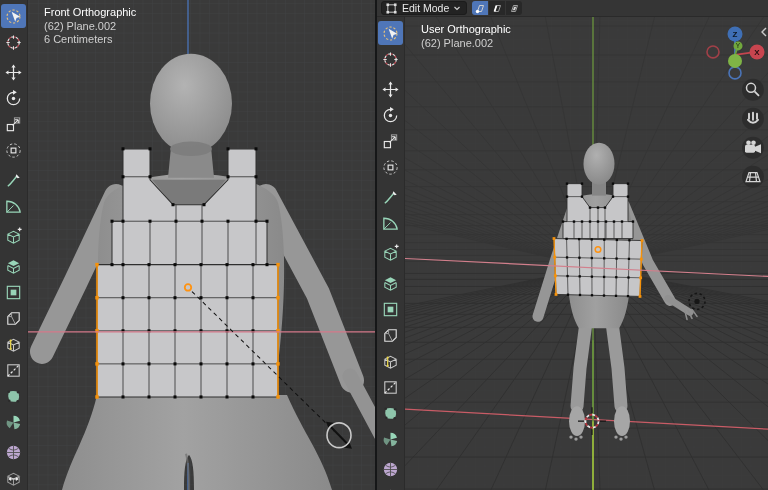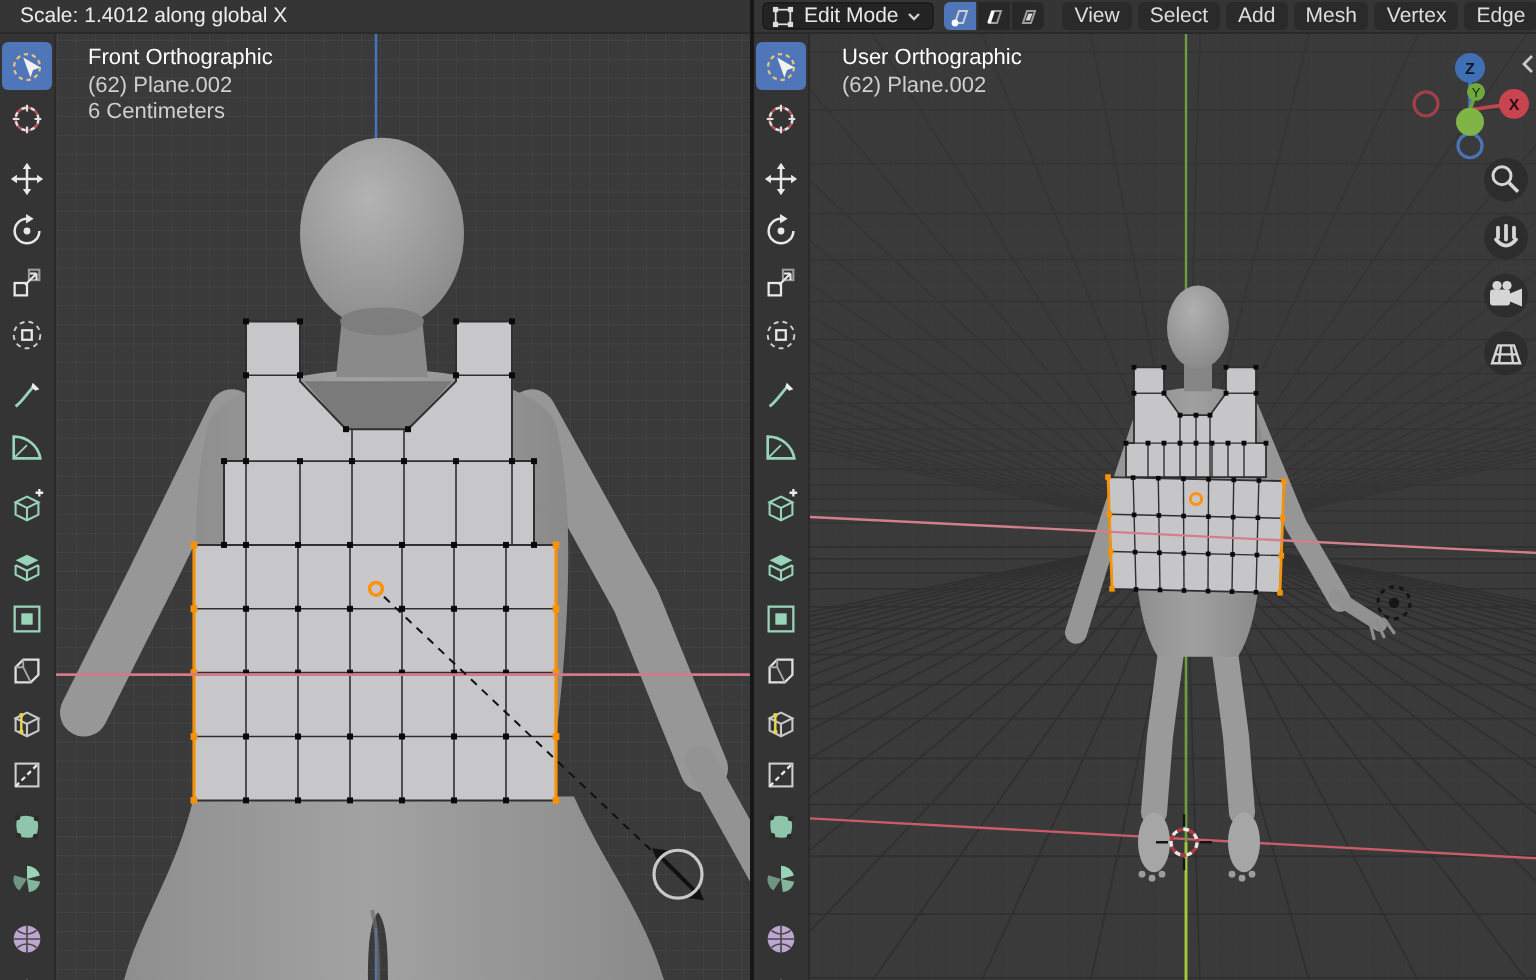--- a/index.html
+++ b/index.html
@@ -33,23 +33,20 @@
   .mode-btn.active{background:#4f76b8;}
   .menus{display:flex;gap:3px;flex:none;margin-left:4px;}
   .menu-chip{background:#2a2a2a;border-radius:3px;color:#dedede;font-size:10.5px;padding:1px 6px;line-height:12px;}
 </style>
 </head>
 <body>
 
 <div class="app">
 
   <div class="region left">
-    <div class="vheader">
-      <span class="optext">Scale: 1.4012 along global X</span>
-    </div>
     <div class="vbody">
       <div class="toolbar" id="toolbarLeft">
           <div class="tool-btn active" title="Select Box">
             <svg width="19" height="19" viewBox="0 0 20 20">
               <circle cx="10" cy="10" r="6.8" fill="none" stroke="#e8c27a" stroke-width="1.2" stroke-dasharray="2.3,2"></circle>
               <path d="M8,5 l3.8,10.5 1.4,-3.9 3.9,-1.3 z" fill="#f2f2f2"></path>
             </svg>
           </div>
           <div class="tool-btn" title="Cursor">
             <svg width="19" height="19" viewBox="0 0 20 20">
@@ -341,28 +338,20 @@
               <path d="M3.5,9.5 L5.5,3.5 H9.5 L7.5,9.5 Z" fill="none" stroke="#9f9f9f" stroke-width="1"></path>
               <path d="M3.5,9.5 L5.5,3.5" stroke="#fff" stroke-width="1.8"></path>
             </svg>
           </div>
           <div class="mode-btn" title="Face Select">
             <svg width="12" height="12" viewBox="0 0 12 12">
               <path d="M3.5,9.5 L5.5,3.5 H9.5 L7.5,9.5 Z" fill="none" stroke="#9f9f9f" stroke-width="1"></path>
               <path d="M4.8,8.3 L6.2,4.7 H8.3 L6.9,8.3 Z" fill="#d6d6d6"></path>
             </svg>
           </div>
-        </div>
-      <div class="menus" id="menuBar">
-          <div class="menu-chip">View</div>
-          <div class="menu-chip">Select</div>
-          <div class="menu-chip">Add</div>
-          <div class="menu-chip">Mesh</div>
-          <div class="menu-chip">Vertex</div>
-          <div class="menu-chip">Edge</div>
         </div>
 
     </div>
     <div class="vbody">
       <div class="toolbar" id="toolbarRight">
           <div class="tool-btn active" title="Select Box">
             <svg width="19" height="19" viewBox="0 0 20 20">
               <circle cx="10" cy="10" r="6.8" fill="none" stroke="#e8c27a" stroke-width="1.2" stroke-dasharray="2.3,2"></circle>
               <path d="M8,5 l3.8,10.5 1.4,-3.9 3.9,-1.3 z" fill="#f2f2f2"></path>
             </svg>

